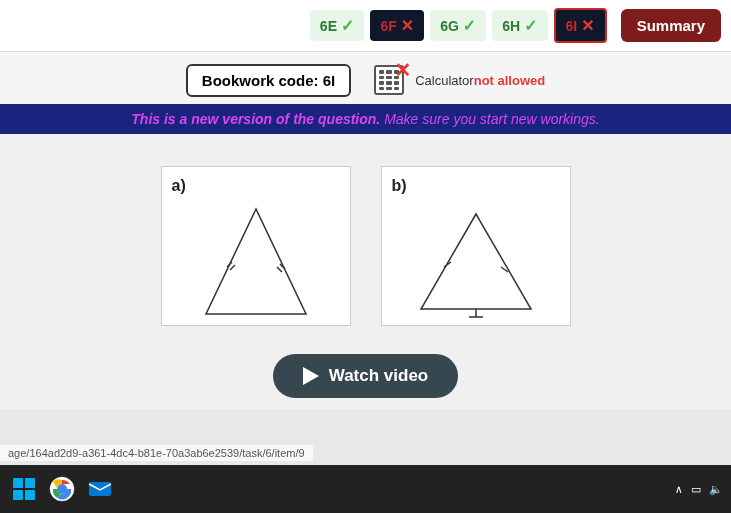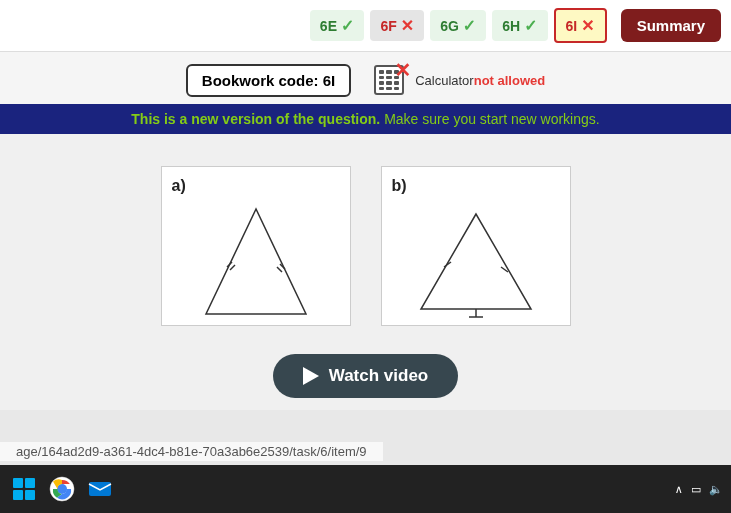--- a/index.html
+++ b/index.html
@@ -34,26 +34,26 @@
       font-weight: 600;
       cursor: pointer;
     }
 
     .nav-item.completed {
       background: #e8f5e9;
       color: #2e7d32;
     }
 
     .nav-item.wrong {
-      background: #e5e5e5;
+      background: #0f172a;
       color: #c62828;
     }
 
     .nav-item.current-wrong {
-      background: #fef9c3;
+      background: #0f172a;
       color: #c62828;
       border: 2px solid #c62828;
     }
 
     .nav-item .check-icon {
       color: #4caf50;
       font-size: 16px;
     }
     .nav-item .x-icon {
       color: #e53935;
@@ -141,24 +141,25 @@
     }
     .not-allowed {
       color: #e53935;
       font-weight: 600;
       text-align: right;
     }
 
     
     .notice-bar {
       background: #1a237e;
-      color: #84cc16;
+      color: #d946ef;
       text-align: center;
       padding: 7px 20px;
       font-size: 14px;
+      font-style: italic;
     }
     .notice-bar strong {
       font-weight: 800;
     }
 
     
     .question-area {
       background: #f0f0f0;
       padding: 16px 30px 12px 30px;
     }
@@ -233,23 +234,23 @@
       border-bottom: 9px solid transparent;
       border-left: 16px solid #fff;
       display: inline-block;
     }
 
     
     .url-bar {
       position: absolute;
       bottom: 52px;
       left: 0;
-      font-size: 13px;
+      font-size: 11px;
       color: #555;
-      padding: 2px 16px;
+      padding: 2px 8px;
       background: rgba(255,255,255,0.7);
     }
 
     
     .taskbar {
       position: absolute;
       bottom: 0;
       left: 0;
       right: 0;
       height: 48px;

